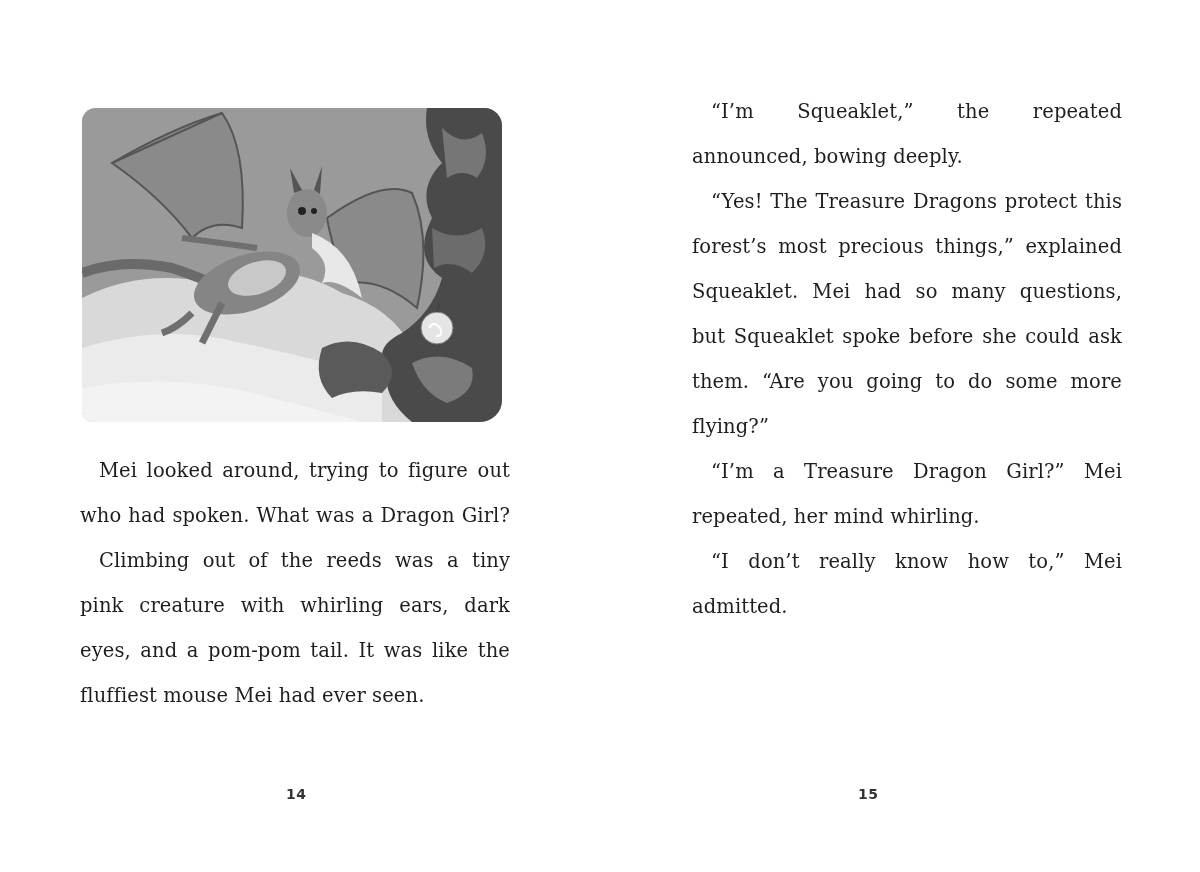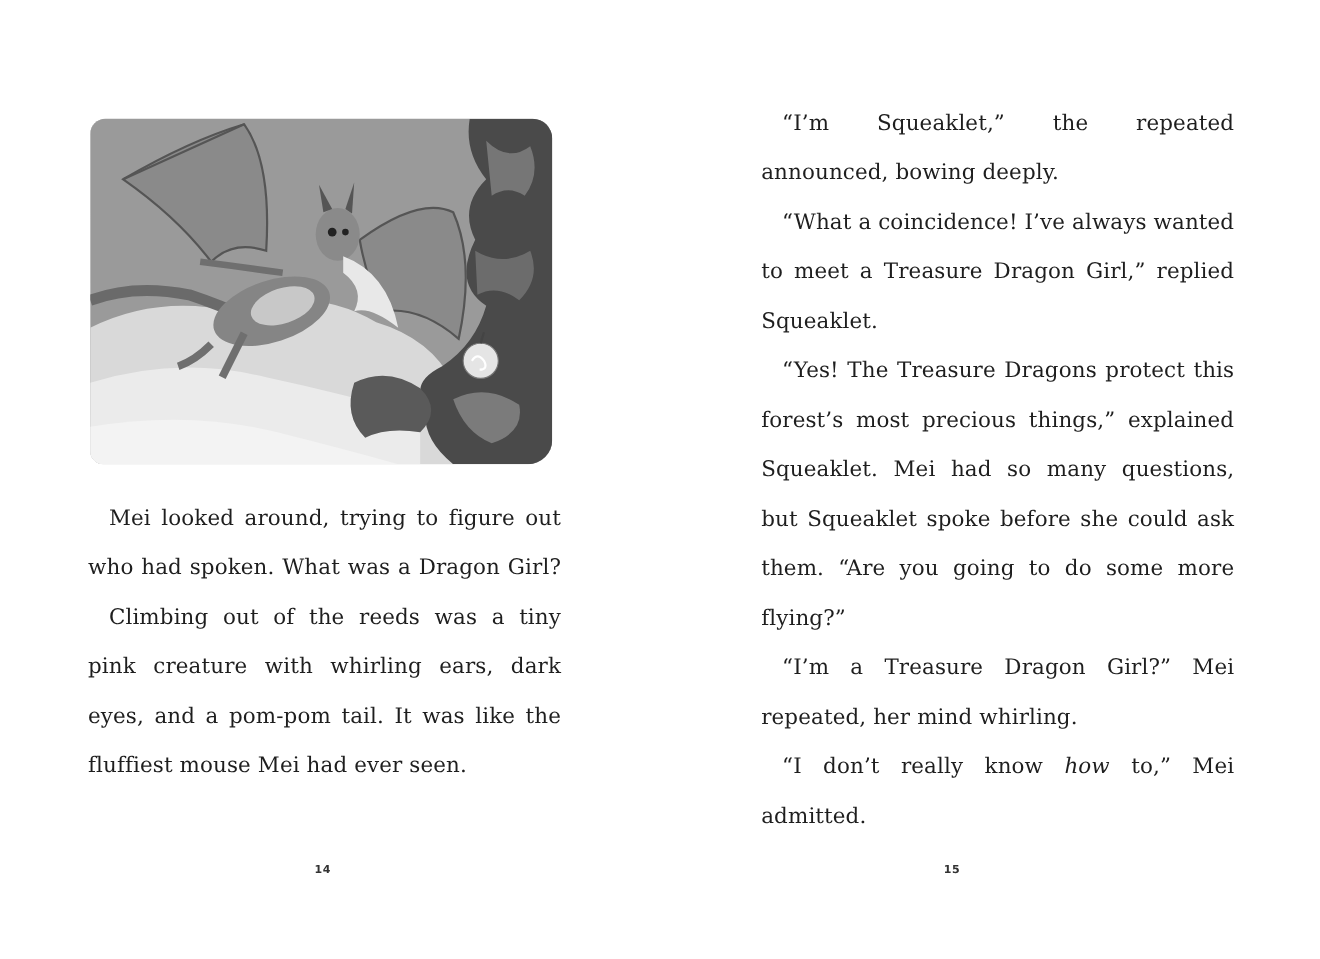--- a/index.html
+++ b/index.html
@@ -55,28 +55,28 @@
   }
   .left-text { left: 80px; top: 448px; width: 430px; }
   .right-text { left: 692px; top: 89px; width: 430px; }
   .para {
     margin: 0;
     text-indent: 19px;
     text-align: justify;
     text-align-last: left;
   }
   .para.last-justify { text-align-last: justify; }
-  .em { font-style: italic; }
+  .em { }
 
   .page-number {
     position: absolute;
     top: 786px;
     font-family: "DejaVu Sans", "Liberation Sans", sans-serif;
     font-weight: bold;
-    font-size: 10px;
+    font-size: 14px;
     color: #333333;
     letter-spacing: 0.5px;
   }
   .pn-left { left: 286px; }
   .pn-right { left: 858px; }
 </style>
 </head>
 <body>
 
 <div class="spread">
@@ -131,21 +131,20 @@
     </div>
 
     <div class="page-number pn-left">14</div>
   </div>
 
   <div class="page page-right">
   </div>
 
   <div class="text-block right-text">
     <p class="para">“I’m Squeaklet,” the repeated announced, bowing deeply.</p>
-    <p class="para">“What a coincidence! I’ve always wanted to meet a Treasure Dragon Girl,” replied Squeaklet.</p>
     <p class="para">“Yes! The Treasure Dragons protect this forest’s most precious things,” explained Squeaklet. Mei had so many questions, but Squeaklet spoke before she could ask them. “Are you going to do some more flying?”</p>
     <p class="para">“I’m a Treasure Dragon Girl?” Mei repeated, her mind whirling.</p>
     <p class="para"><span>“I don’t really know </span><span class="em">how</span><span> to,” Mei admitted.</span></p>
   </div>
 
   <div class="page-number pn-right">15</div>
 
 </div>
 
 </body></html>

